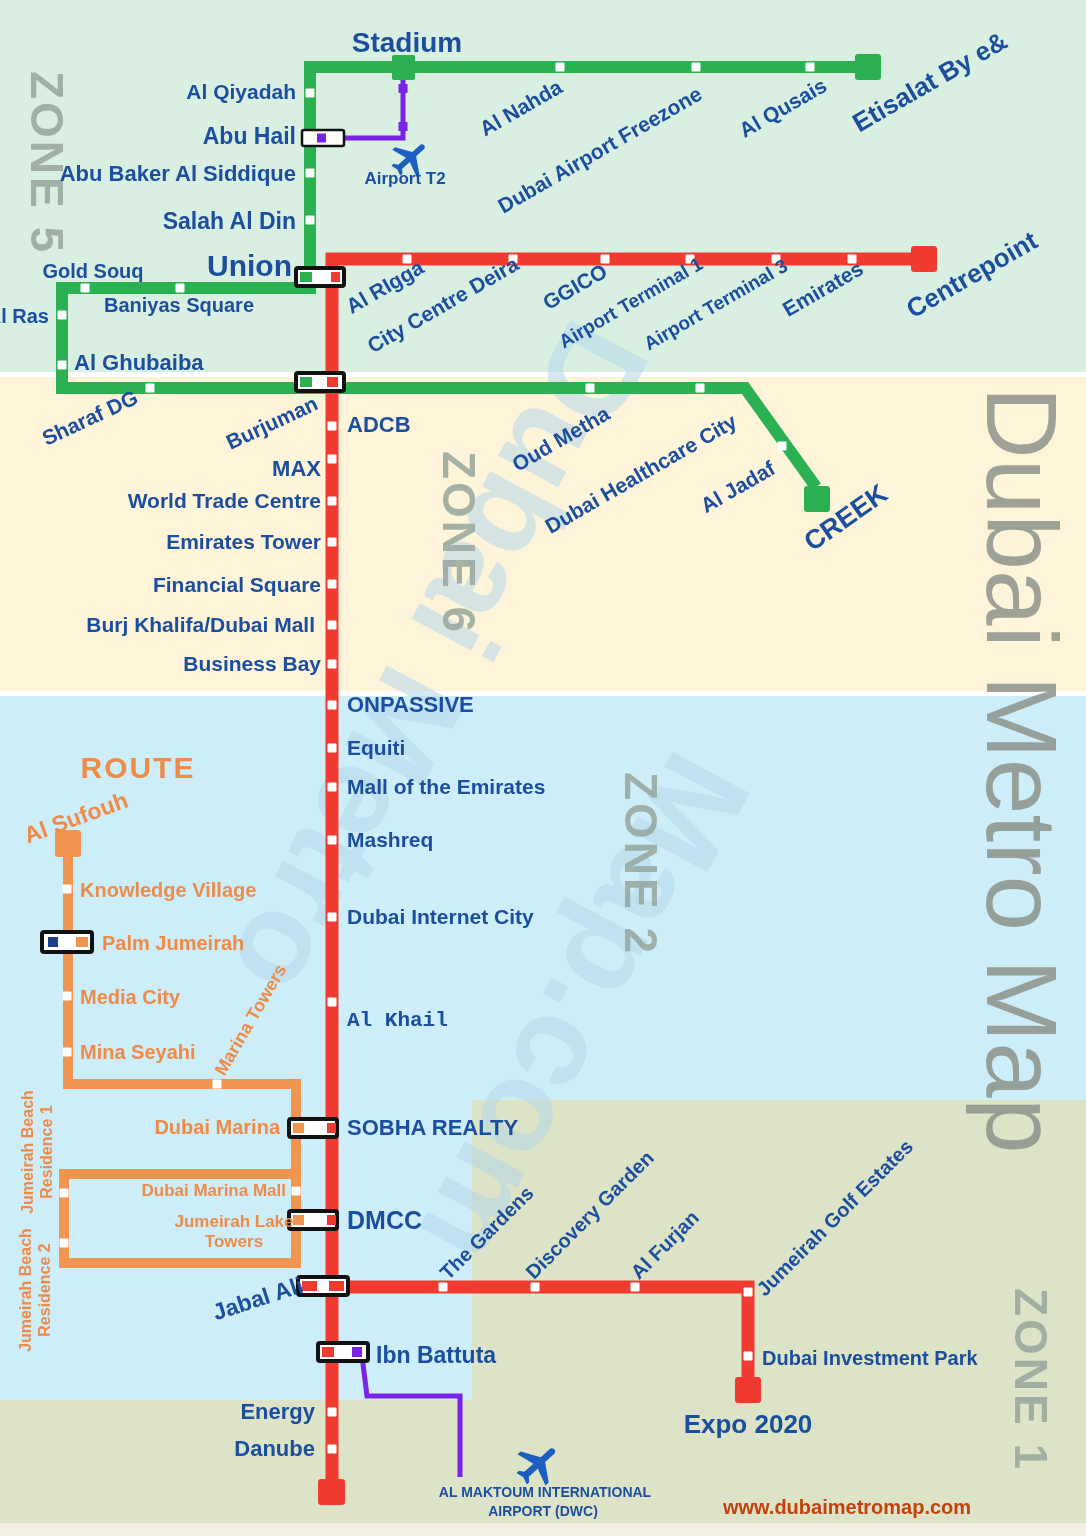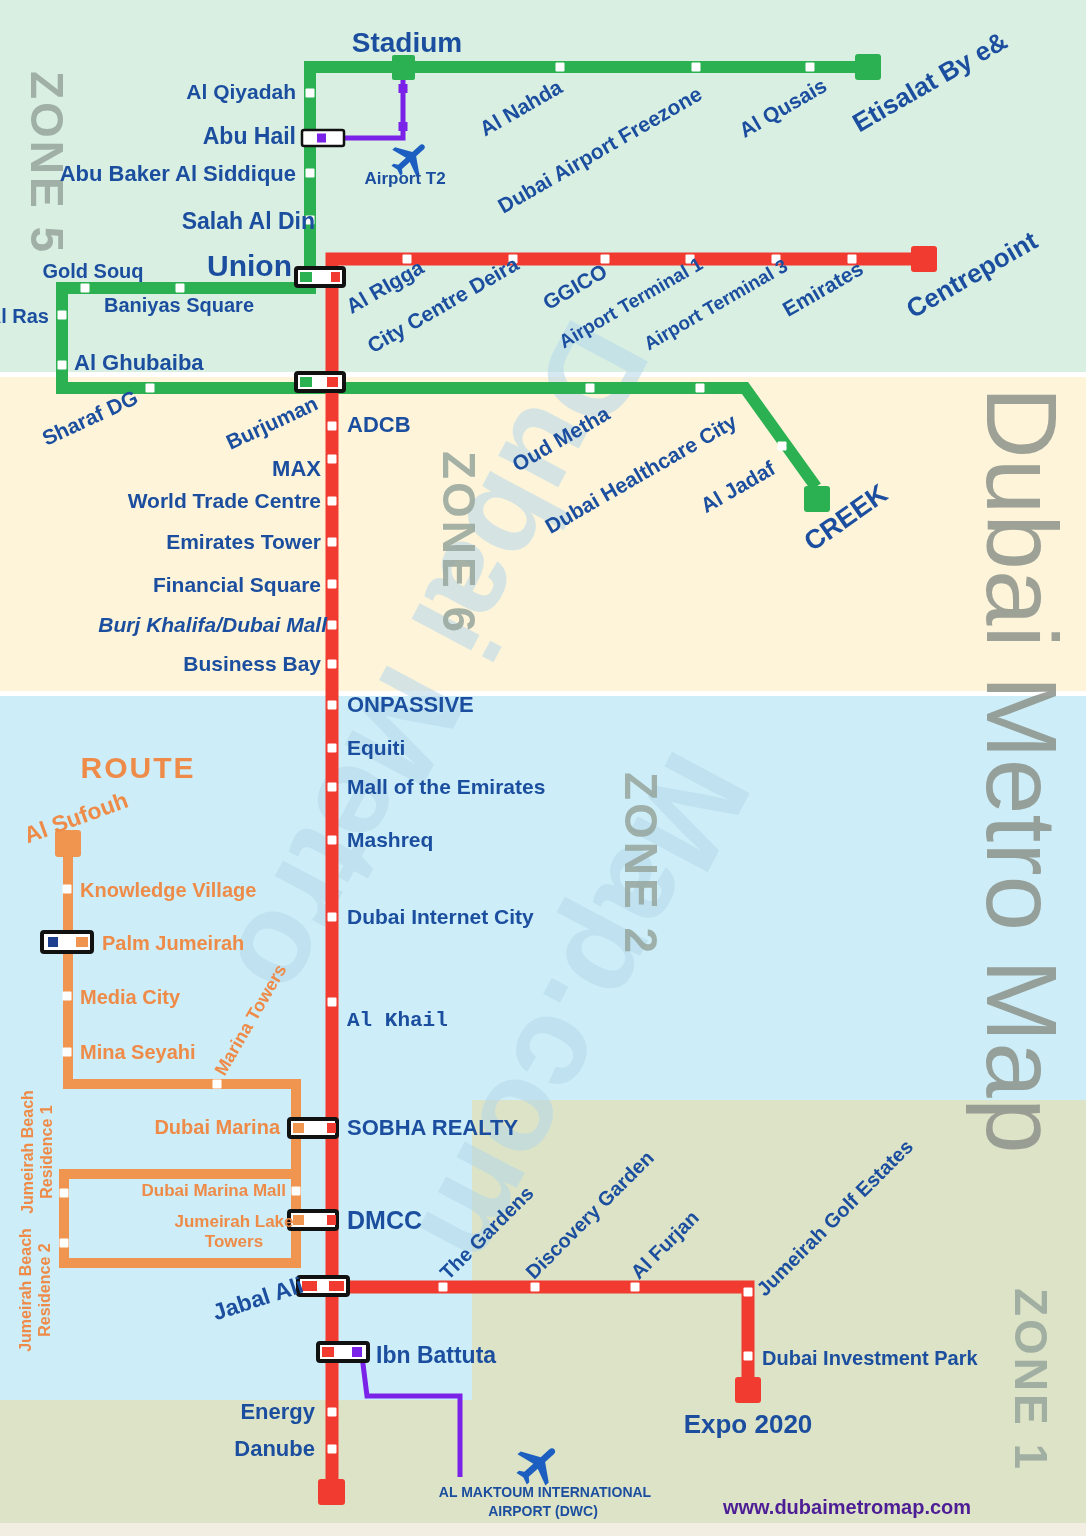--- a/index.html
+++ b/index.html
@@ -11,21 +11,21 @@
     white-space:nowrap;transform:translate(-50%,-50%) rotate(118deg);}
   .wm-side{position:absolute;z-index:1;color:#8d938b;opacity:.85;font-weight:400;font-size:100px;
     white-space:nowrap;transform:translate(-50%,-50%) rotate(90deg);}
   svg.layer{position:absolute;left:0;top:0;z-index:3;}
   .lbl{position:absolute;z-index:5;font-weight:700;color:#1b4e9e;font-size:20px;white-space:nowrap;}
   .c{transform:translate(-50%,-50%) rotate(var(--r,0deg));}
   .re{transform:translate(-100%,-50%);}
   .ls{transform:translate(0,-50%);}
   .tr{color:#ee8b49;}
   .two{text-align:center;line-height:1.18;}
-  .url{color:#4c1d95;}
+  .url{color:#c2410c;}
 </style>
 </head>
 <body>
 
 <div id="map">
 
   <div class="bg" style="left:0;top:0;width:1086px;height:372px;background:#d9efe2;"></div>
   <div class="bg" style="left:0;top:372px;width:1086px;height:5px;background:#fff;"></div>
   <div class="bg" style="left:0;top:377px;width:1086px;height:314px;background:#fdf4da;"></div>
   <div class="bg" style="left:0;top:691px;width:1086px;height:5px;background:#fff;"></div>
@@ -170,21 +170,21 @@
     </g>
 
     <path fill="#1d5fc0" transform="translate(410,158) rotate(48) scale(1.9) translate(-11.5,-12)" d="M21,16v-2l-8-5V3.5C13,2.67,12.33,2,11.5,2S10,2.67,10,3.5V9l-8,5v2l8-2.5V19l-2,1.5V22l3.5-1l3.5,1v-1.5L13,19v-5.5L21,16z"></path>
     <path fill="#1d5fc0" transform="translate(538,1464) rotate(48) scale(2.2) translate(-11.5,-12)" d="M21,16v-2l-8-5V3.5C13,2.67,12.33,2,11.5,2S10,2.67,10,3.5V9l-8,5v2l8-2.5V19l-2,1.5V22l3.5-1l3.5,1v-1.5L13,19v-5.5L21,16z"></path>
   </svg>
 
   <div class="lbl c" style="left:407px;top:43px;font-size:28px;">Stadium</div>
   <div class="lbl re" style="left:296px;top:92px;font-size:21px;">Al Qiyadah</div>
   <div class="lbl re" style="left:296px;top:136px;font-size:23px;">Abu Hail</div>
   <div class="lbl re" style="left:296px;top:174px;font-size:22px;">Abu Baker Al Siddique</div>
-  <div class="lbl re" style="left:296px;top:221px;font-size:23px;margin-left:19px;">Salah Al Din</div>
+  <div class="lbl re" style="left:296px;top:221px;font-size:23px;">Salah Al Din</div>
   <div class="lbl re" style="left:292px;top:266px;font-size:30px;">Union</div>
   <div class="lbl c" style="left:521px;top:108px;font-size:21px;--r:-30deg;">Al Nahda</div>
   <div class="lbl c" style="left:600px;top:150px;font-size:21px;--r:-30deg;">Dubai Airport Freezone</div>
   <div class="lbl c" style="left:783px;top:108px;font-size:21px;--r:-30deg;">Al Qusais</div>
   <div class="lbl c" style="left:930px;top:82px;font-size:26px;--r:-30deg;">Etisalat By e&amp;</div>
   <div class="lbl c" style="left:93px;top:271px;font-size:20px;">Gold Souq</div>
   <div class="lbl c" style="left:179px;top:305px;font-size:20px;">Baniyas Square</div>
   <div class="lbl re" style="left:49px;top:316px;font-size:20px;">Al Ras</div>
   <div class="lbl ls" style="left:74px;top:363px;font-size:22px;">Al Ghubaiba</div>
   <div class="lbl c" style="left:90px;top:418px;font-size:21px;--r:-25deg;">Sharaf DG</div>
@@ -199,21 +199,21 @@
   <div class="lbl c" style="left:575px;top:287px;font-size:21px;--r:-30deg;">GGICO</div>
   <div class="lbl c" style="left:631px;top:303px;font-size:19px;--r:-30deg;">Airport Terminal 1</div>
   <div class="lbl c" style="left:716px;top:305px;font-size:19px;--r:-30deg;">Airport Terminal 3</div>
   <div class="lbl c" style="left:823px;top:289px;font-size:21px;--r:-30deg;">Emirates</div>
   <div class="lbl c" style="left:972px;top:275px;font-size:26px;--r:-30deg;">Centrepoint</div>
   <div class="lbl ls" style="left:347px;top:425px;font-size:22px;">ADCB</div>
   <div class="lbl re" style="left:321px;top:469px;font-size:22px;">MAX</div>
   <div class="lbl re" style="left:321px;top:501px;font-size:21px;">World Trade Centre</div>
   <div class="lbl re" style="left:321px;top:542px;font-size:21px;">Emirates Tower</div>
   <div class="lbl re" style="left:321px;top:585px;font-size:21px;">Financial Square</div>
-  <div class="lbl re" style="left:327px;top:625px;font-size:21px;font-style:italic;">Burj Khalifa/Dubai Mall</div>
+  <div class="lbl re" style="left:315px;top:625px;font-size:21px;">Burj Khalifa/Dubai Mall</div>
   <div class="lbl re" style="left:321px;top:664px;font-size:21px;">Business Bay</div>
   <div class="lbl ls" style="left:347px;top:705px;font-size:22px;">ONPASSIVE</div>
   <div class="lbl ls" style="left:347px;top:748px;font-size:21px;">Equiti</div>
   <div class="lbl ls" style="left:347px;top:787px;font-size:21px;">Mall of the Emirates</div>
   <div class="lbl ls" style="left:347px;top:840px;font-size:21px;">Mashreq</div>
   <div class="lbl ls" style="left:347px;top:917px;font-size:21px;">Dubai Internet City</div>
   <div class="lbl ls" style="left:347px;top:1020px;font-size:21px;font-family:Liberation Mono, monospace;">Al Khail</div>
   <div class="lbl ls" style="left:347px;top:1128px;font-size:22px;">SOBHA REALTY</div>
   <div class="lbl ls" style="left:347px;top:1220px;font-size:25px;">DMCC</div>
   <div class="lbl c" style="left:258px;top:1299px;font-size:23px;--r:-18deg;">Jabal Ali</div>

